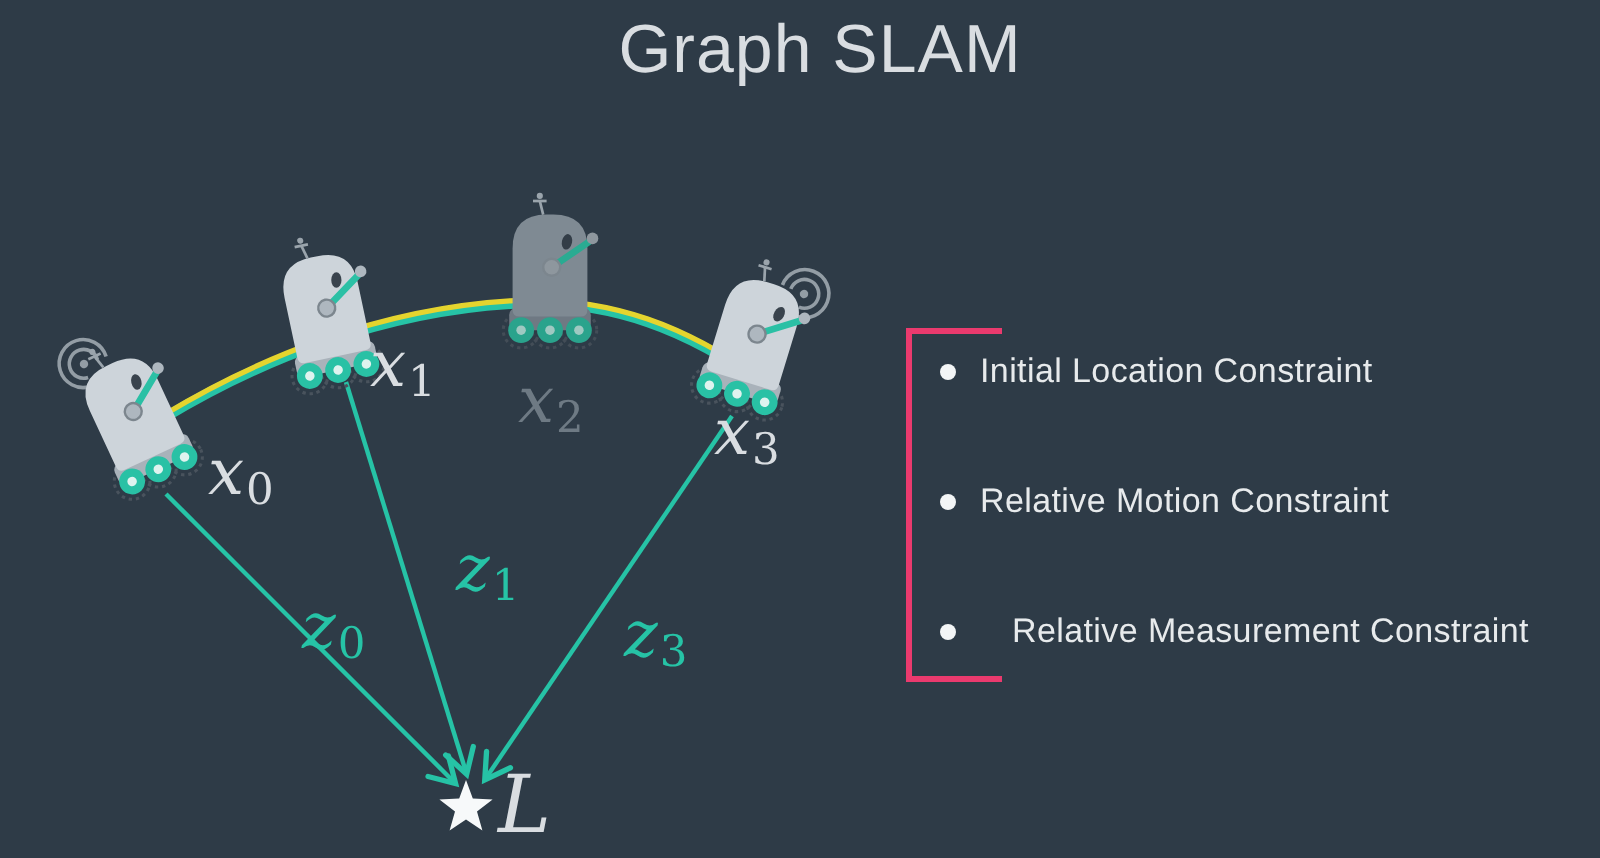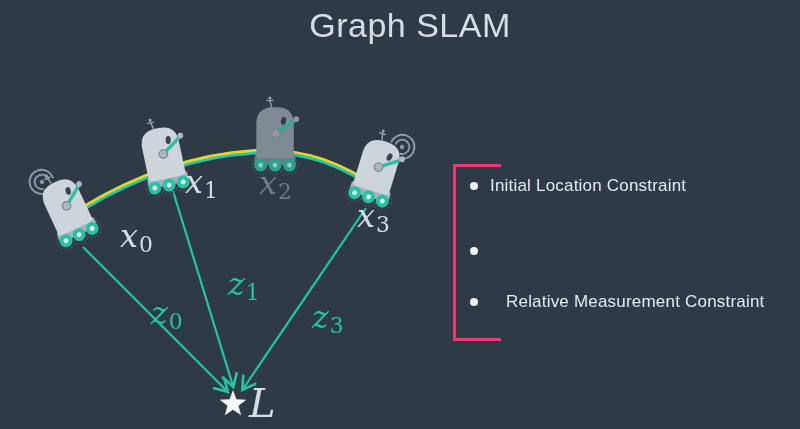--- a/index.html
+++ b/index.html
@@ -46,21 +46,21 @@
   .legend::before,.legend::after{
     content:""; position:absolute; left:-3px; width:48px; height:3px; background:var(--pink);
   }
   .legend::before{top:0;} .legend::after{bottom:0;}
   .legend-item{
     position:absolute; left:14px; height:22px; display:flex; align-items:center; gap:12px;
     color:#e7eaec; font-size:17px; letter-spacing:.2px; white-space:nowrap;
   }
   .legend-item:nth-of-type(1){top:11px;}
   .legend-item:nth-of-type(2){top:76px;}
-  .legend-item:nth-of-type(3){top:127px;gap:28px;}
+  .legend-item:nth-of-type(3){top:141px;gap:28px;}
   .bullet{ width:8px; height:8px; border-radius:50%; background:#f3f5f6; flex:0 0 auto; }
 </style>
 </head>
 <body>
 
 <div class="stage">
 
   <div class="title">Graph SLAM</div>
 
   <svg class="diagram" width="800" height="429" viewBox="0 0 800 429">
@@ -120,38 +120,39 @@
 
     <use href="#wifi-left" transform="translate(42,182) rotate(28)"></use>
     <use href="#wifi-right" transform="translate(402,147) rotate(-24)"></use>
 
     <use href="#robot" class="robot" transform="translate(77,230) rotate(-25) scale(0.85)"></use>
     <use href="#robot" class="robot" transform="translate(168,180) rotate(-12) scale(0.85)"></use>
     <use href="#robot" class="robot robot-dim" transform="translate(275,160) scale(0.85)"></use>
     <use href="#robot" class="robot" transform="translate(370,192) rotate(17) scale(0.85)"></use>
   </svg>
 
-  <span class="mlabel" style="left:120px;top:220px"><span>x</span><sub>0</sub></span>
+  <span class="mlabel" style="left:104px;top:220px"><span>x</span><sub>0</sub></span>
   <span class="mlabel" style="left:185px;top:166px"><span>x</span><sub>1</sub></span>
-  <span class="mlabel dim" style="left:259px;top:167px"><span>x</span><sub>2</sub></span>
+  <span class="mlabel dim" style="left:259px;top:184px"><span>x</span><sub>2</sub></span>
   <span class="mlabel" style="left:357px;top:200px"><span>x</span><sub>3</sub></span>
 
   <span class="mlabel z-label" style="left:151px;top:297px"><span>z</span><sub>0</sub></span>
   <span class="mlabel z-label" style="left:228px;top:268px"><span>z</span><sub>1</sub></span>
   <span class="mlabel z-label" style="left:312px;top:301px"><span>z</span><sub>3</sub></span>
 
   <span class="mlabel landmark-label" style="left:249px;top:383px">L</span>
 
   <div class="legend">
     <div class="legend-item">
       <span class="bullet"></span>
       <span>Initial Location Constraint</span>
     </div>
     <div class="legend-item">
       <span class="bullet"></span>
+      <span>Relative Motion Constraint</span>
     </div>
     <div class="legend-item">
       <span class="bullet"></span>
       <span>Relative Measurement Constraint</span>
     </div>
   </div>
 
 </div>
 
 </body></html>

